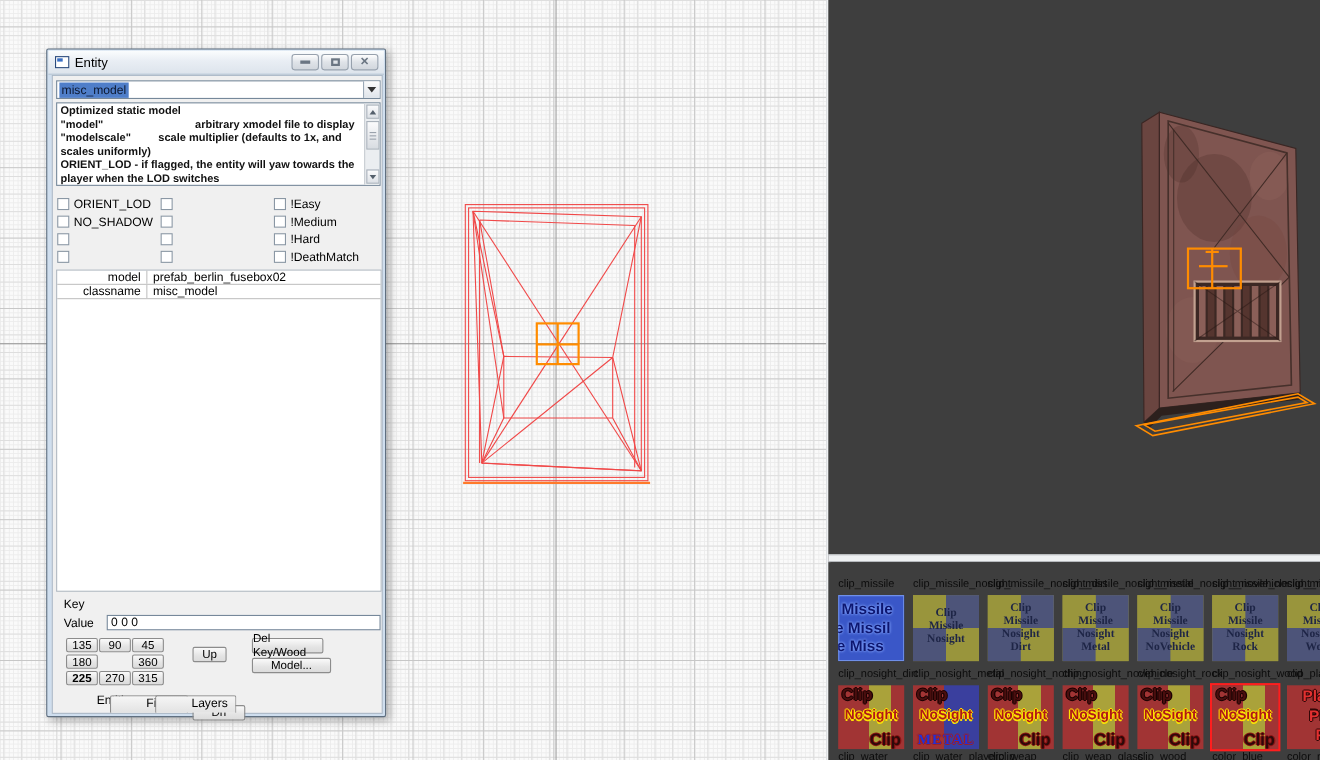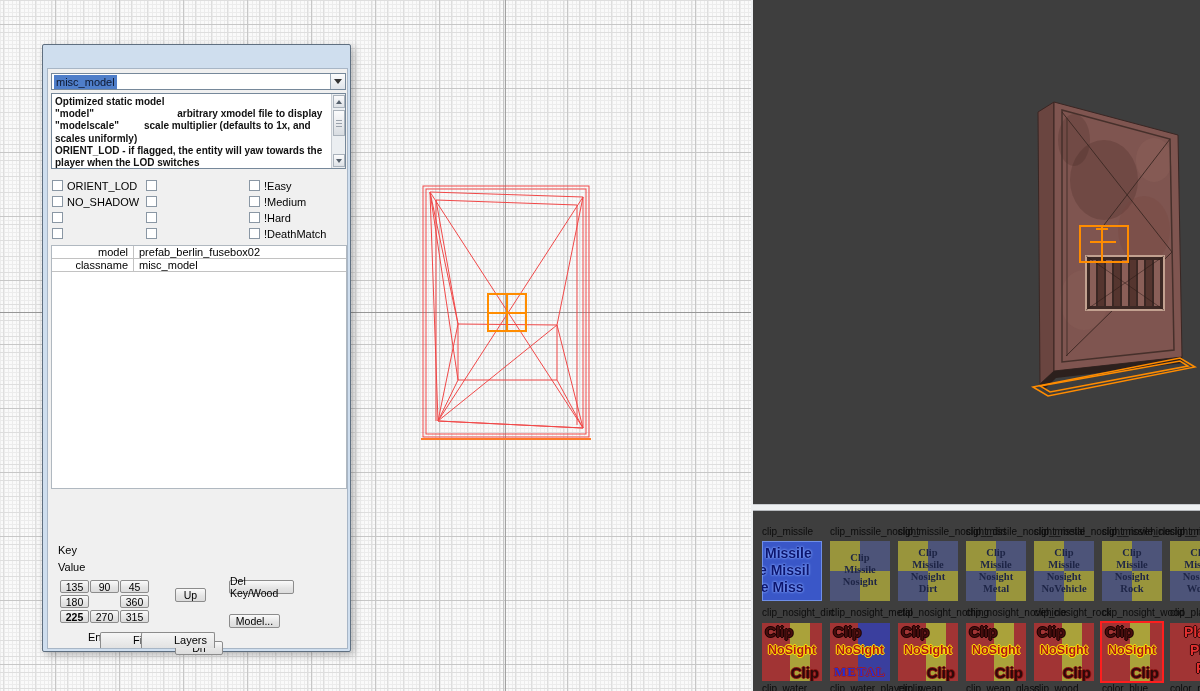--- a/index.html
+++ b/index.html
@@ -65,21 +65,21 @@
   .vs-thumb{position:absolute;left:1px;top:16px;width:12px;height:26px;
     background:linear-gradient(#fbfbfc,#d8dce1);border:1px solid #aab2bb;}
   .vs-thumb:before{content:"";position:absolute;left:2px;right:2px;top:9px;height:1px;background:#9aa2ac;
     box-shadow:0 3px 0 #9aa2ac,0 6px 0 #9aa2ac;}
 
   #flags-area{position:absolute;left:0;top:108px;width:301px;height:68px;}
   .flag-item{position:absolute;display:flex;align-items:center;height:13px;}
   .checkbox{width:11px;height:11px;background:#fff;border:1px solid #8a97a4;margin-right:4px;flex:none;}
   .flag-label{font-size:11px;color:#000;white-space:nowrap;}
 
-  #prop-area{position:absolute;left:3px;top:176px;width:296px;height:244px;background:#fff;
+  #prop-area{position:absolute;left:3px;top:176px;width:296px;height:293px;background:#fff;
     border:1px solid #b0b8c0;}
   .prop-row{display:flex;height:13px;border-bottom:1px solid #c2c2c2;font-size:11px;}
   .prop-key{width:82px;text-align:right;padding-right:5px;border-right:1px solid #c2c2c2;color:#000;}
   .prop-val{padding-left:5px;color:#000;}
 
   .kv-label{position:absolute;font-size:11px;color:#000;}
   .kv-input{position:absolute;left:49px;width:249px;height:14px;background:#fff;border:1px solid #76889a;
     font-size:11px;padding:0 3px;color:#000;line-height:12px;}
 
   .mini-btn{position:absolute;background:linear-gradient(#fafafa,#e4e4e4 60%,#dcdcdc);
@@ -154,20 +154,35 @@
       </g>
       <line x1="421" y1="439" x2="591" y2="439" stroke="#ff7a2a" stroke-width="2"></line>
       <g stroke="#ff8c00" stroke-width="2" fill="none">
         <rect x="488" y="294" width="38" height="37"></rect>
         <line x1="507" y1="294" x2="507" y2="331"></line>
         <line x1="488" y1="313" x2="526" y2="313"></line>
       </g>
     </svg>
 
     <div id="entity-dialog">
+      <div id="titlebar">
+        <div id="win-icon"></div>
+        <span id="title-text">Entity</span>
+        <div class="winbtns">
+          <div class="winbtn">
+              <div class="bar"></div>
+            </div>
+          <div class="winbtn">
+              <div class="sq"></div>
+            </div>
+          <div class="winbtn">
+              <div class="x">✕</div>
+            </div>
+        </div>
+      </div>
 
       <div id="dialog-body">
 
         <div id="classname-combo">
           <span id="combo-sel">misc_model</span>
           <div id="combo-arrow"></div>
         </div>
 
         <div id="desc-box">
           <div id="desc-text">Optimized static model
@@ -240,27 +255,28 @@
               <div class="prop-val">prefab_berlin_fusebox02</div>
             </div>
             <div class="prop-row">
               <div class="prop-key">classname</div>
               <div class="prop-val">misc_model</div>
             </div>
           </div>
 
         <span class="kv-label" style="left:10px;top:475px;">Key</span>
         <span class="kv-label" style="left:10px;top:492px;">Value</span>
+        <div class="kv-input" style="top:490px;">0 0 0</div>
 
         <div id="angle-grid"></div>
 
         <div class="mini-btn" style="left:127px;top:519px;width:31px;height:14px;">Up</div>
         <div class="mini-btn" style="left:127px;top:552px;width:48px;height:14px;margin-top:20px;">Dn</div>
         <div class="mini-btn" style="left:181px;top:511px;width:65px;height:14px;">Del Key/Wood</div>
-        <div class="mini-btn" style="left:181px;top:529px;width:51px;height:14px;margin-top:16px;">Model...</div>
+        <div class="mini-btn" style="left:181px;top:529px;width:72px;height:14px;">Model...</div>
 
         <div id="tabs-row">
           <span class="tab" style="left:8px;top:562px;">Entities</span>
           <span class="tab tab-btn" style="left:52px;top:563px;">Filters</span>
           <span class="tab tab-btn" style="left:93px;top:563px;">Layers</span>
         </div>
 
       <div class="mini-btn angle-btn" style="left: 12px; top: 511px;">135</div>
           <div class="mini-btn angle-btn" style="left: 42px; top: 511px;">90</div>
           <div class="mini-btn angle-btn" style="left: 72px; top: 511px;">45</div>

